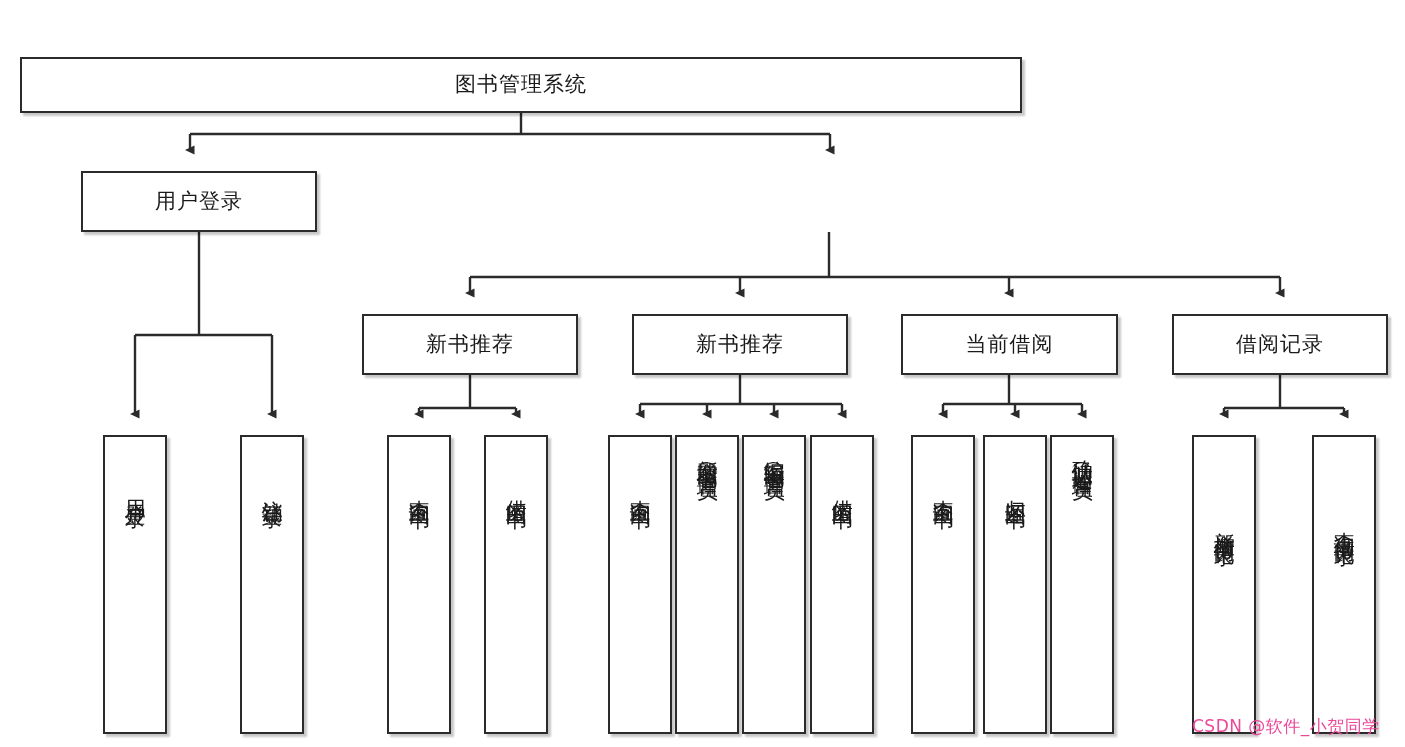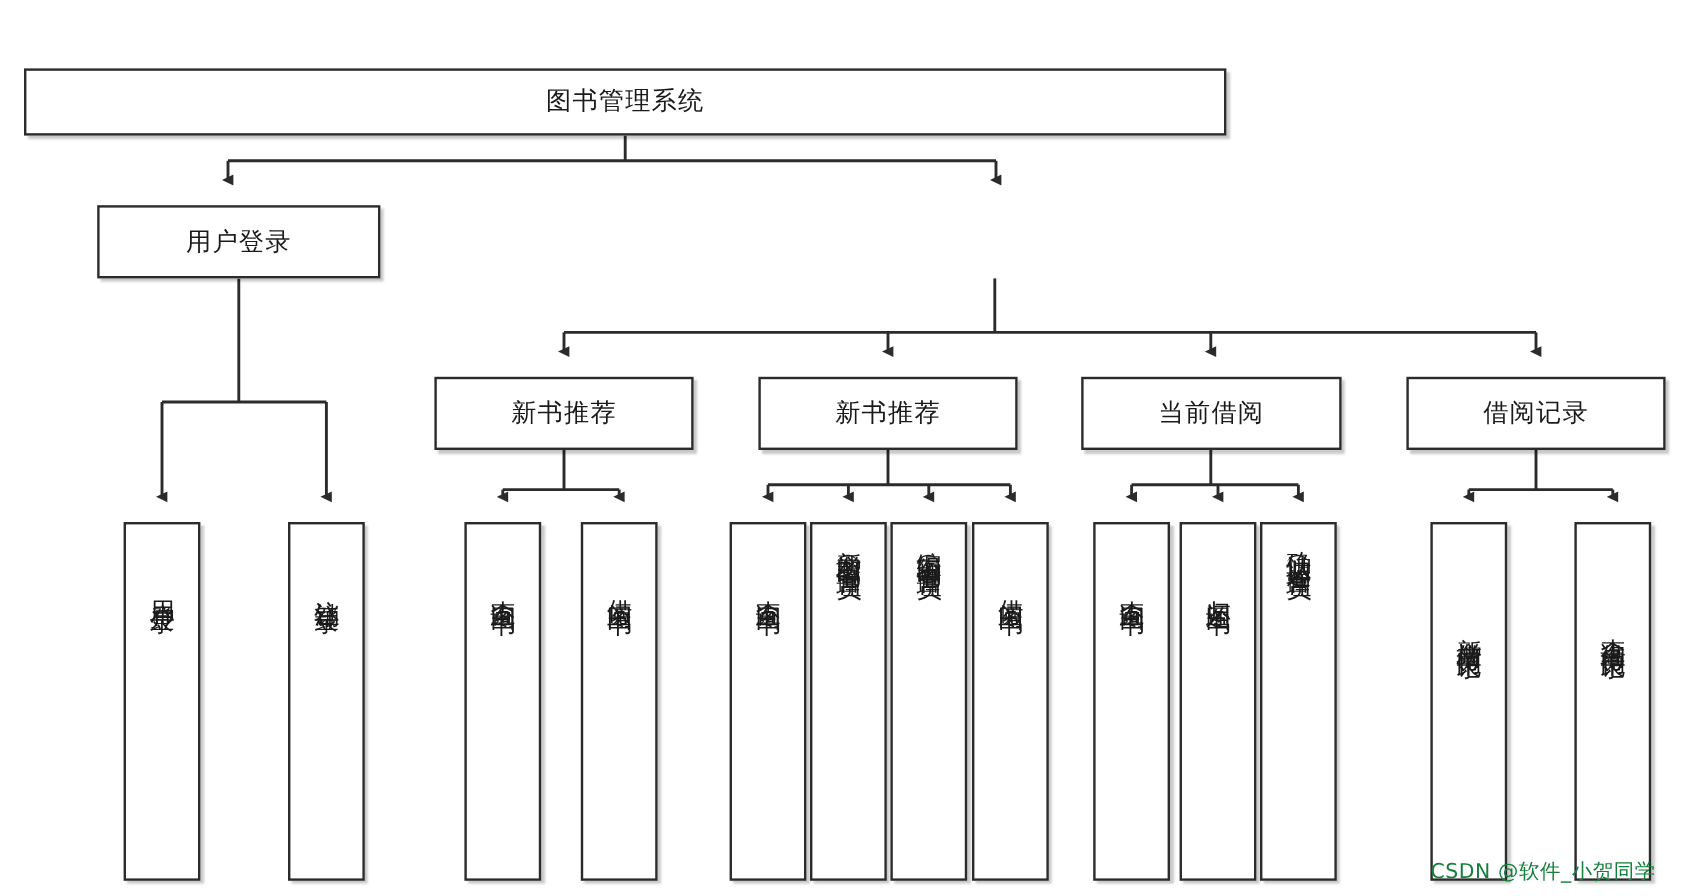--- a/index.html
+++ b/index.html
@@ -61,21 +61,21 @@
   }
   .node.vert.mid-text {
     padding-top: 46px;
   }
   .node.vert.low-text {
     padding-top: 78px;
   }
   .watermark {
     position: absolute;
     font-size: 17px;
-    color: #15803d;
+    color: #ec4899;
     white-space: nowrap;
     letter-spacing: 0.5px;
   }
 </style>
 </head>
 <body>
 
 <div id="canvas">
 
   <svg class="connectors" viewBox="0 0 1405 747" xmlns="http://www.w3.org/2000/svg">

